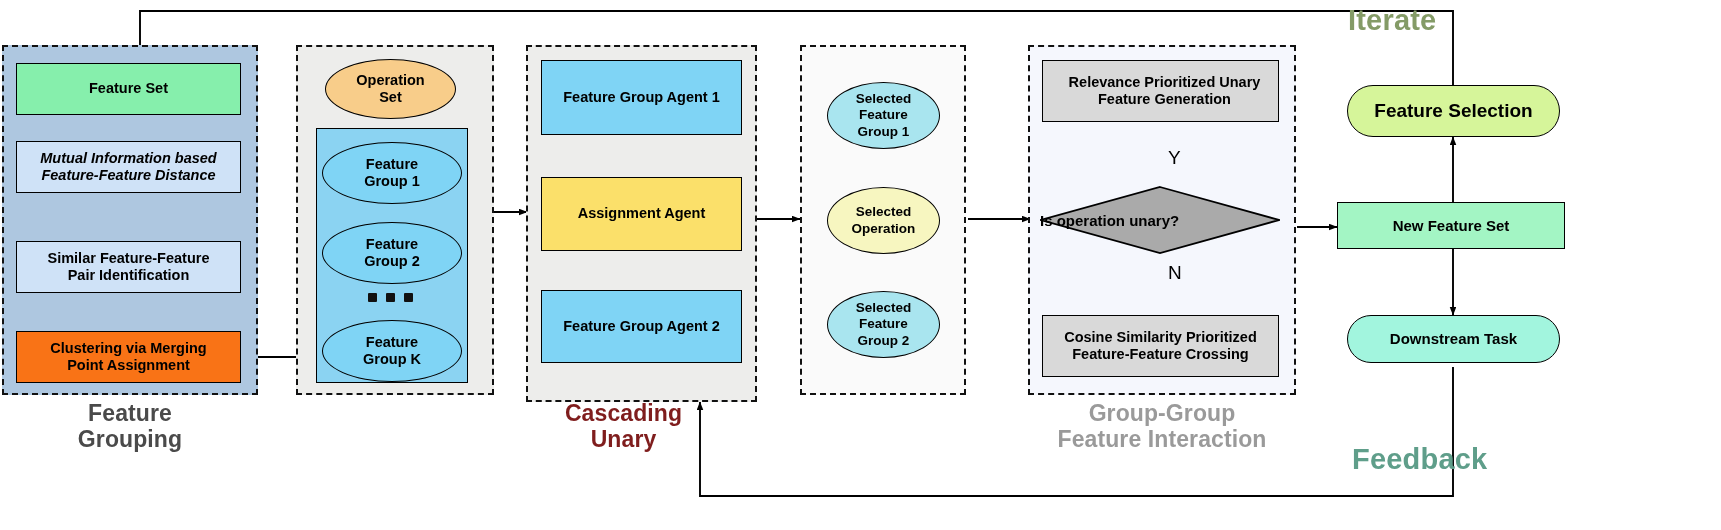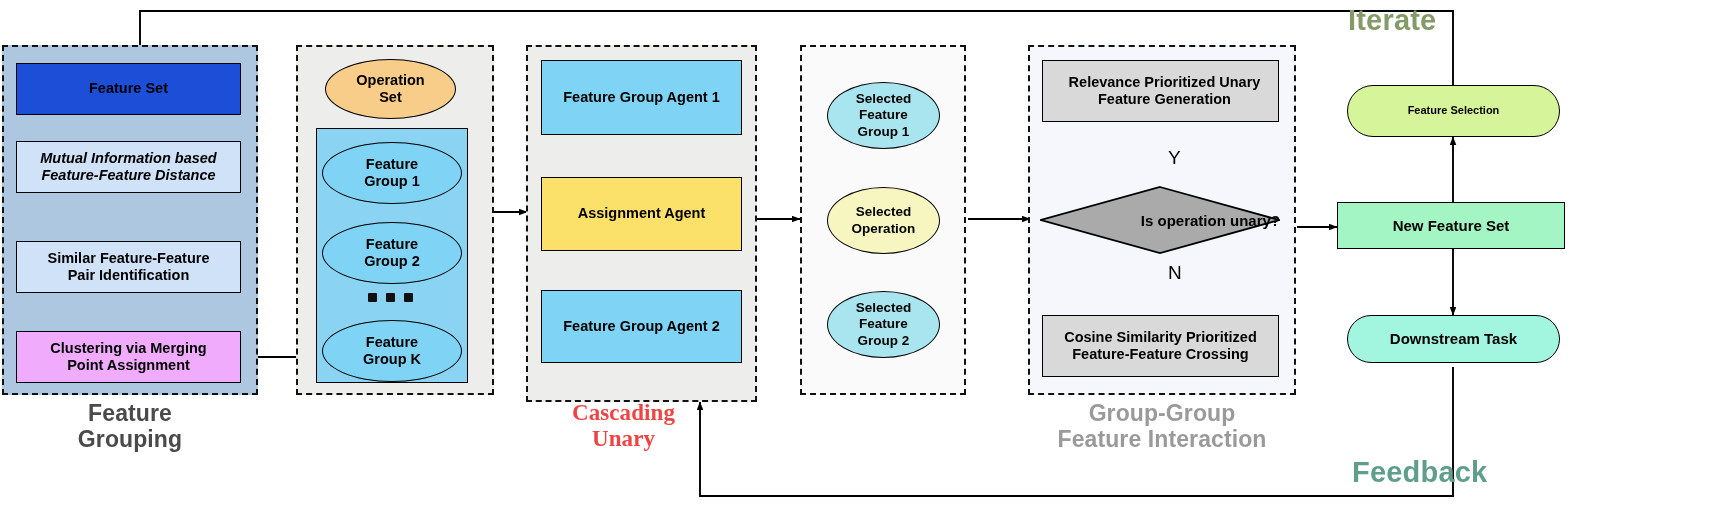--- a/index.html
+++ b/index.html
@@ -44,21 +44,21 @@
     font-weight:bold;
     color:#000;
     line-height:1.2;
     font-size:14.5px;
     padding:2px 4px;
   }
   .ellipse{border-radius:50%;}
   .stadium{border-radius:999px;}
   .diamond-wrap{
     position:absolute;
-    display:flex;align-items:center;justify-content:flex-end;
+    display:flex;align-items:center;justify-content:flex-start;
   }
   .diamond-wrap svg{position:absolute;left:0;top:0;}
   .diamond-label{
     position:relative;
     font-weight:bold;font-size:15px;color:#000;
     text-align:center;
     z-index:2;
   }
   .branch-label{
     position:absolute;
@@ -120,39 +120,39 @@
       <path d="M1453,208 L1453,137" marker-end="url(#ah)"></path>
 
       <path d="M1453,247 L1453,315" marker-end="url(#ah)"></path>
 
       <path d="M1453,367 L1453,496 L700,496 L700,402" marker-end="url(#ah)"></path>
     </g>
   </svg>
 
   <div class="panel" style="left:2px;top:45px;width:256px;height:350px;background:#aec7e0;"></div>
 
-  <div class="node" style="left:16px;top:63px;width:225px;height:52px;background:#1d4ed8;">
+  <div class="node" style="left:16px;top:63px;width:225px;height:52px;background:#86efac;">
     <span>Feature Set</span>
   </div>
 
   <div class="node" style="left:16px;top:141px;width:225px;height:52px;background:#cfe2f7;">
     <span style="display:block;font-style:italic;">
       <span style="display:block;">Mutual Information based</span>
       <span style="display:block;">Feature-Feature Distance</span>
     </span>
   </div>
 
   <div class="node" style="left:16px;top:241px;width:225px;height:52px;background:#cfe2f7;">
     <span style="display:block;">
       <span style="display:block;">Similar Feature-Feature</span>
       <span style="display:block;">Pair Identification</span>
     </span>
   </div>
 
-  <div class="node" style="left:16px;top:331px;width:225px;height:52px;background:#f0abfc;">
+  <div class="node" style="left:16px;top:331px;width:225px;height:52px;background:#f97316;">
     <span style="display:block;">
       <span style="display:block;">Clustering via Merging</span>
       <span style="display:block;">Point Assignment</span>
     </span>
   </div>
 
   <div class="panel-label" style="left:2px;top:400px;width:256px;color:#4a4a4a;">
     <span style="display:block;">Feature</span>
     <span style="display:block;">Grouping</span>
   </div>
@@ -202,21 +202,21 @@
   </div>
 
   <div class="node" style="left:541px;top:177px;width:201px;height:74px;background:#fbe06a;">
     <span>Assignment Agent</span>
   </div>
 
   <div class="node" style="left:541px;top:290px;width:201px;height:73px;background:#7fd4f5;">
     <span>Feature Group Agent 2</span>
   </div>
 
-  <div class="panel-label" style="left:508px;top:400px;width:231px;color:#ef4444;font-family:Liberation Serif, serif;">
+  <div class="panel-label" style="left:508px;top:400px;width:231px;color:#7f1d1d;">
     <span style="display:block;">Cascading</span>
     <span style="display:block;">Unary</span>
   </div>
 
   <div class="panel" style="left:800px;top:45px;width:166px;height:350px;background:#fafafa;"></div>
 
   <div class="node ellipse" style="left:827px;top:82px;width:113px;height:67px;background:#a9e5ef;font-size:13.5px;">
     <span style="display:block;">
       <span style="display:block;">Selected</span>
       <span style="display:block;">Feature</span>
@@ -264,29 +264,29 @@
       <span style="display:block;">Cosine Similarity Prioritized</span>
       <span style="display:block;">Feature-Feature Crossing</span>
     </span>
   </div>
 
   <div class="panel-label" style="left:1028px;top:400px;width:268px;color:#9a9a9a;">
     <span style="display:block;">Group-Group</span>
     <span style="display:block;">Feature Interaction</span>
   </div>
 
-  <div class="node stadium" style="left:1347px;top:85px;width:213px;height:52px;background:#d6f59a;font-size:11px;">
+  <div class="node stadium" style="left:1347px;top:85px;width:213px;height:52px;background:#d6f59a;font-size:19px;">
     <span>Feature Selection</span>
   </div>
 
   <div class="node" style="left:1337px;top:202px;width:228px;height:47px;background:#a3f5c4;font-size:15px;">
     <span>New Feature Set</span>
   </div>
 
   <div class="node stadium" style="left:1347px;top:315px;width:213px;height:48px;background:#a2f5de;font-size:15px;">
     <span>Downstream Task</span>
   </div>
 
   <div class="big-label" style="left:1348px;top:4px;color:#849b67;">Iterate</div>
 
-  <div class="big-label" style="left:1352px;top:443px;color:#5f9e8a;margin-top:13px;">Feedback</div>
+  <div class="big-label" style="left:1352px;top:443px;color:#5f9e8a;">Feedback</div>
 
 </div>
 
 </body></html>

